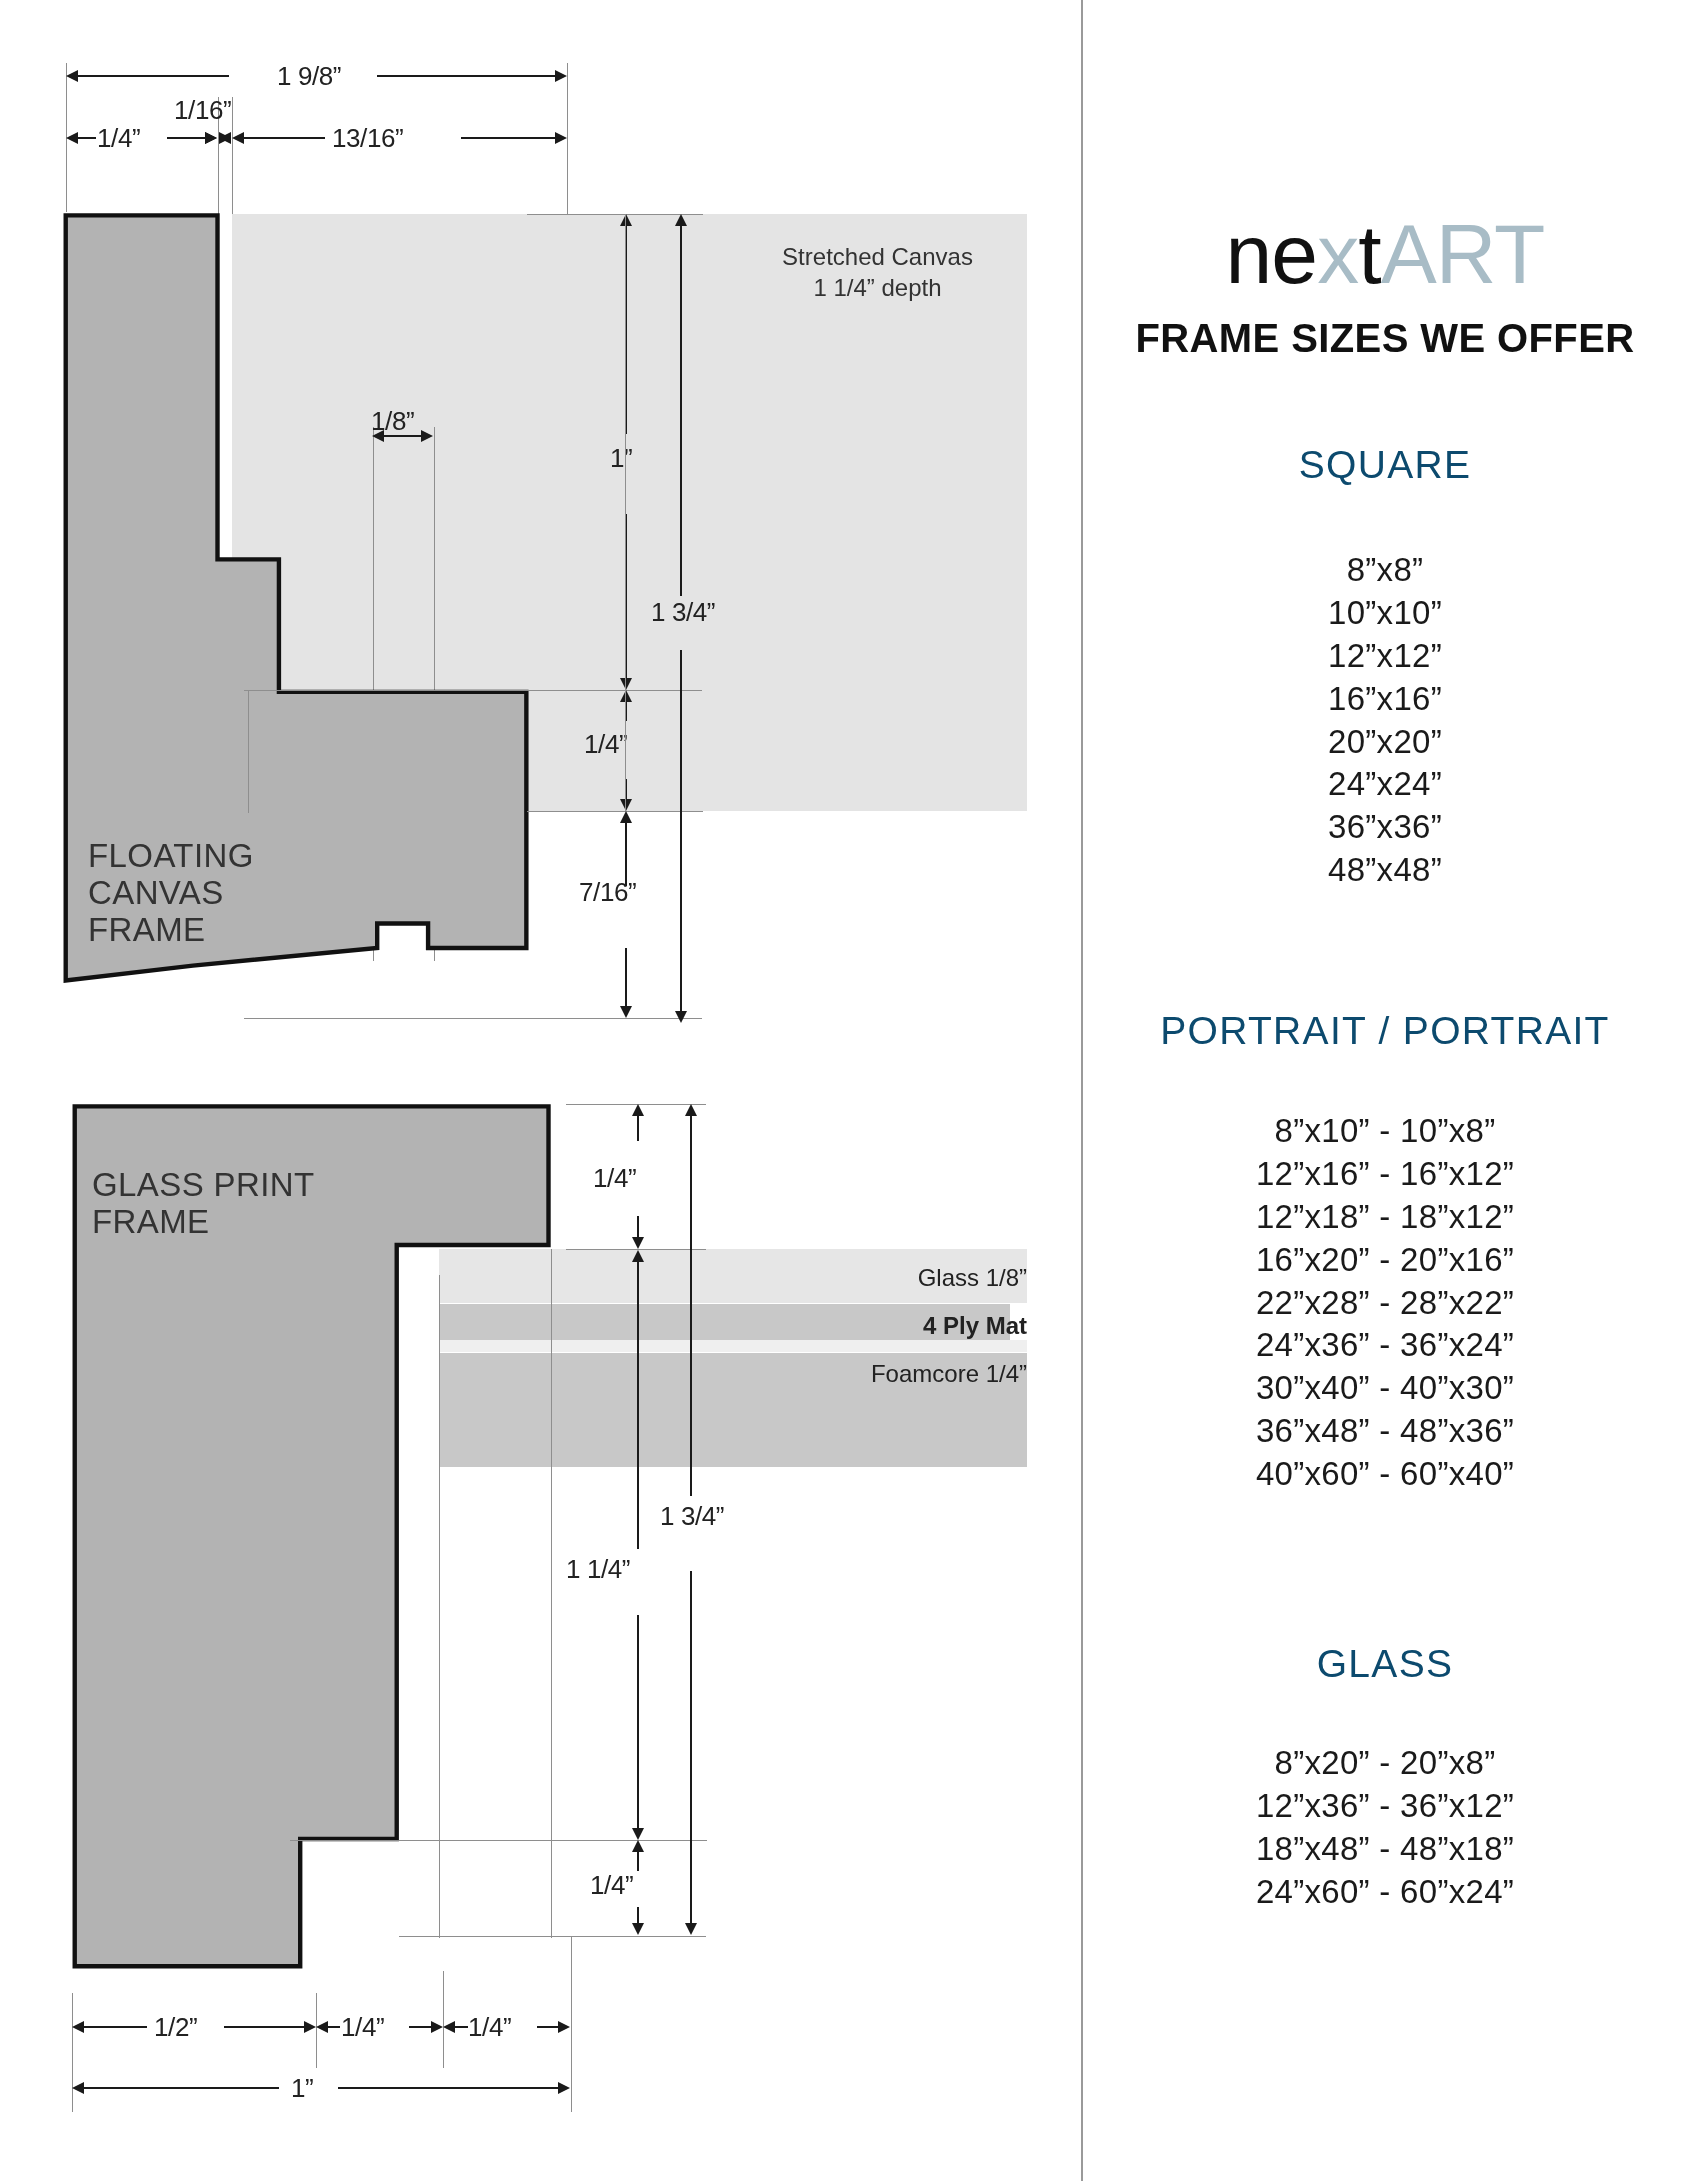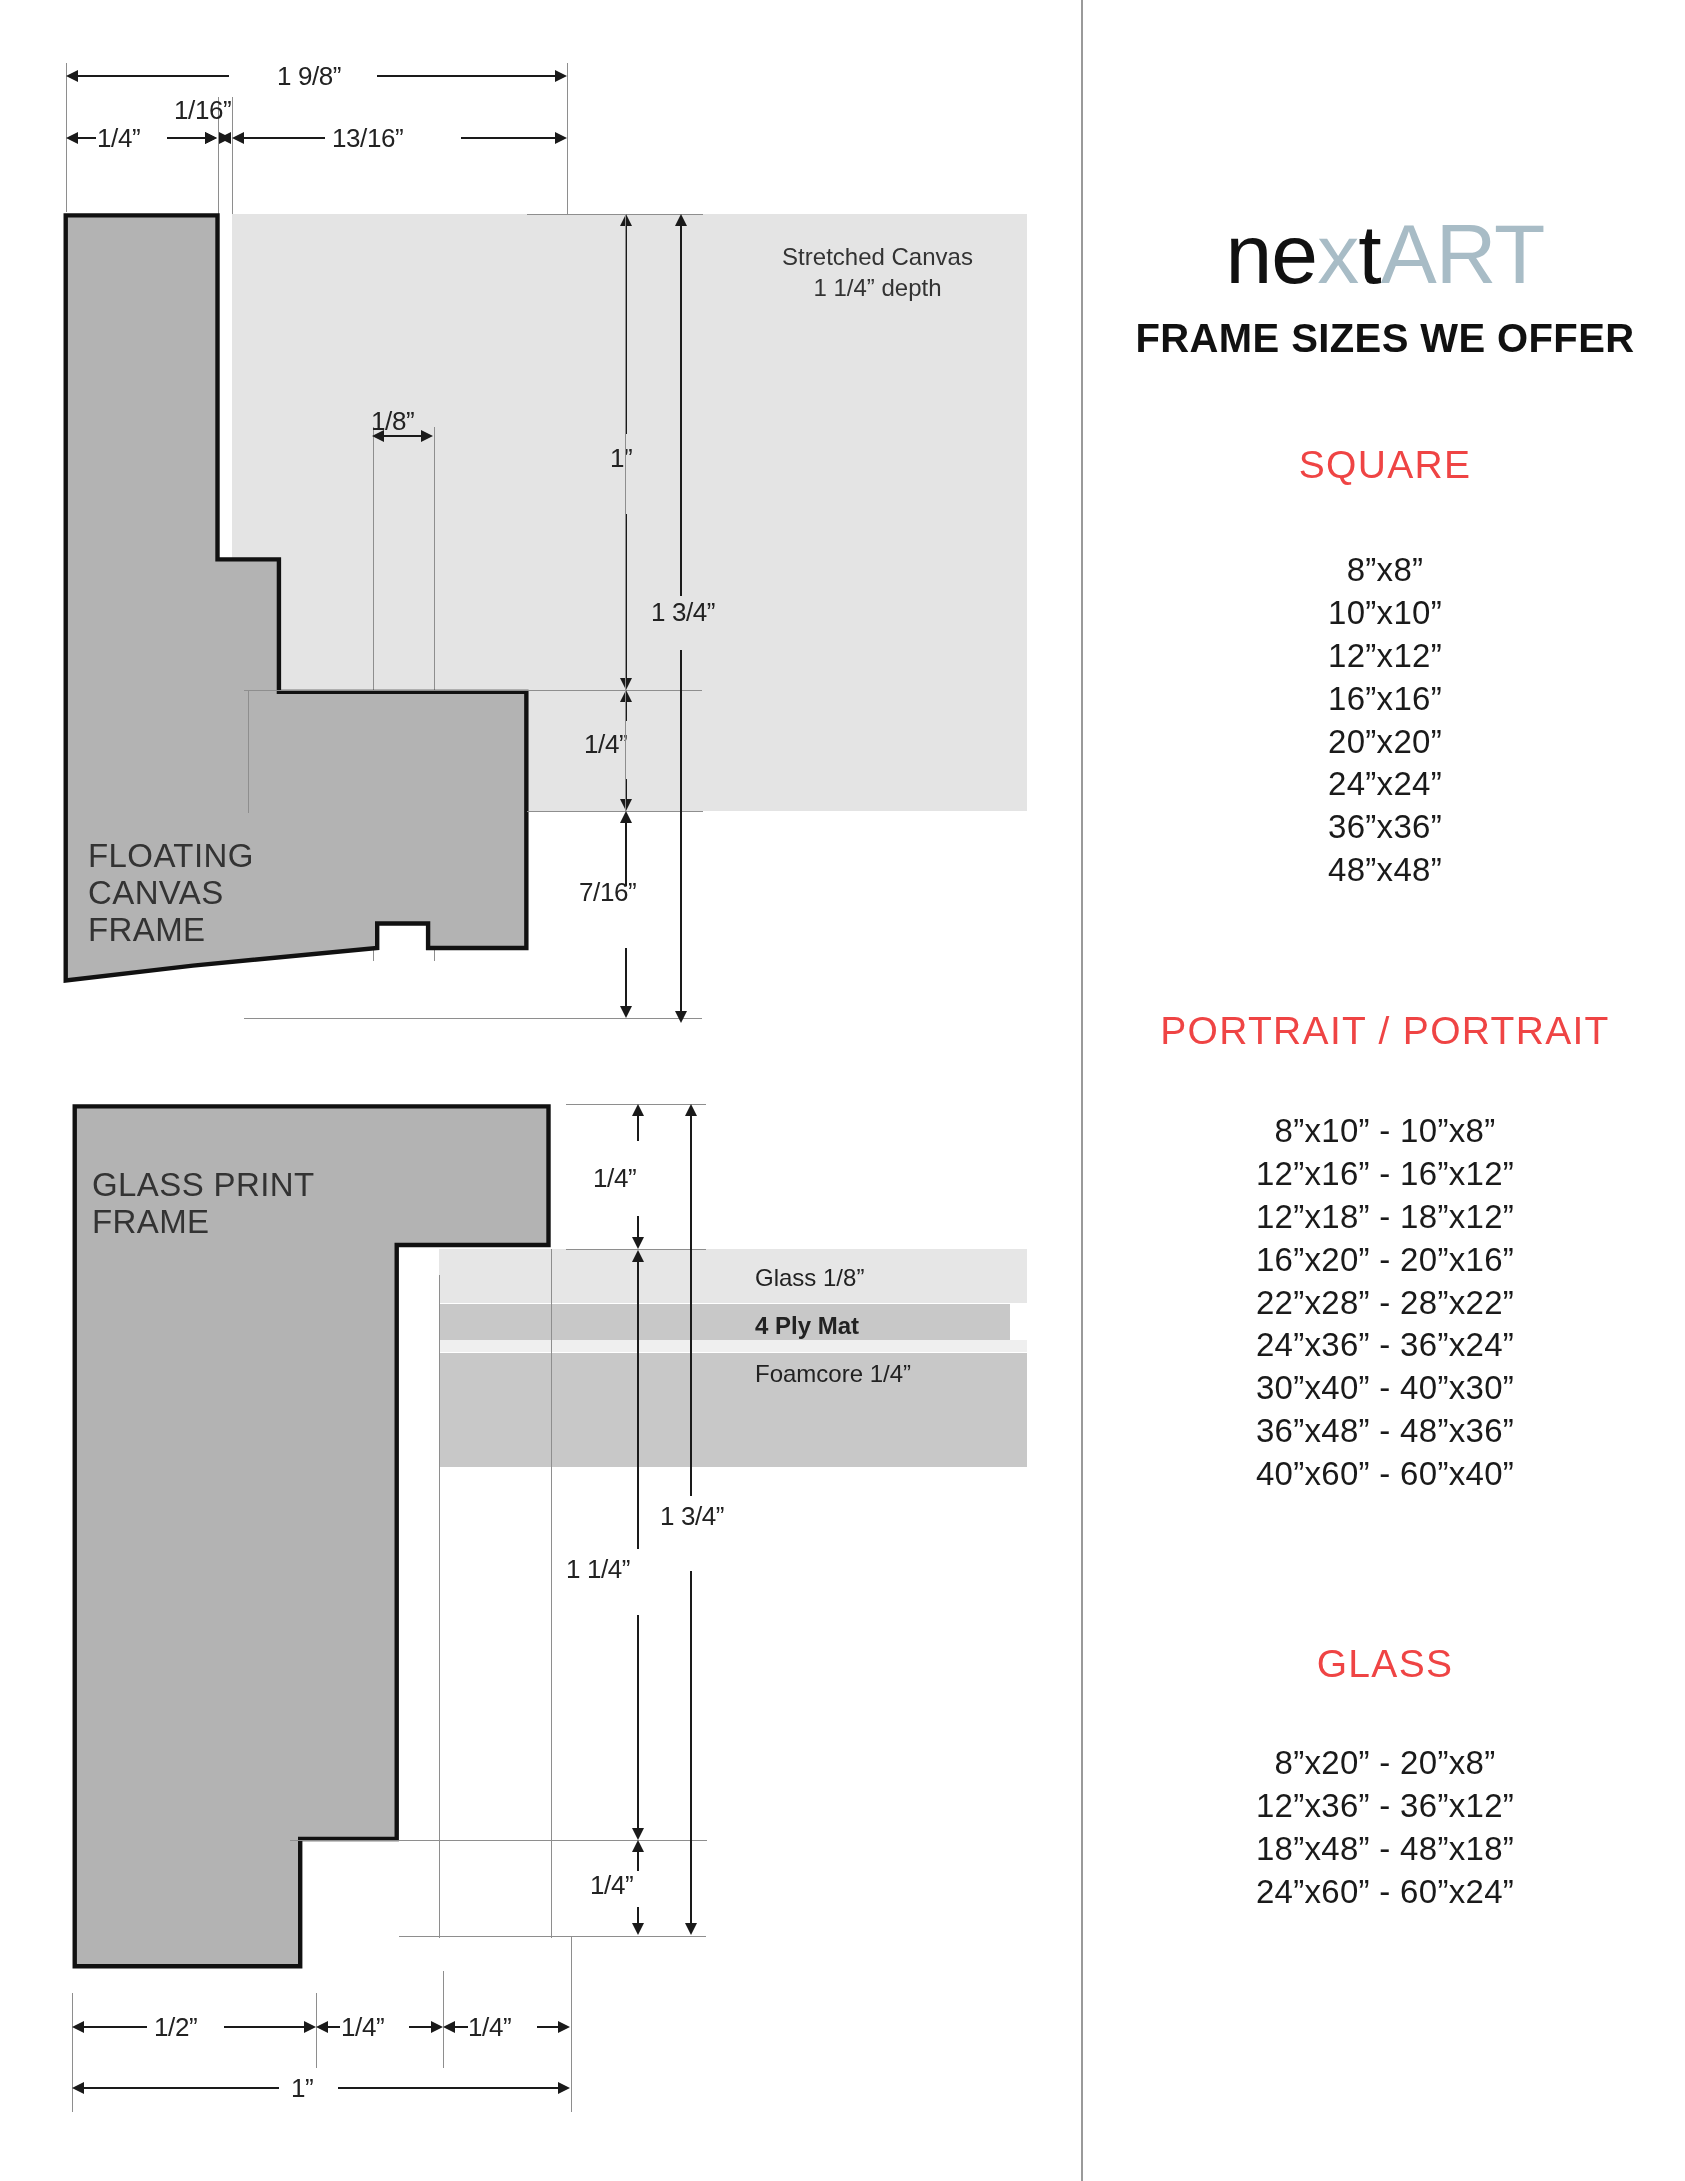--- a/index.html
+++ b/index.html
@@ -71,20 +71,21 @@
     font-family: "Liberation Sans", sans-serif;
   }
 
   
   .band { position: absolute; }
   .band-label {
     position: absolute;
     font-size: 24px;
     color: #222;
     white-space: nowrap;
+    text-align: right;
     font-family: "Liberation Sans", sans-serif;
   }
 
   
   .logo {
     position: absolute;
     left: 1113px; top: 212px;
     width: 544px;
     text-align: center;
     font-size: 84px;
@@ -110,21 +111,21 @@
   }
 
   .section-title {
     position: absolute;
     width: 544px;
     left: 1113px;
     text-align: center;
     font-size: 39px;
     font-weight: 300;
     letter-spacing: 1.3px;
-    color: #ef4444;
+    color: #0c4a6e;
     font-family: "Liberation Sans", sans-serif;
   }
   .size-list {
     position: absolute;
     width: 614px;
     left: 1078px;
     text-align: center;
     font-size: 33px;
     line-height: 1.30;
     font-weight: 300;

